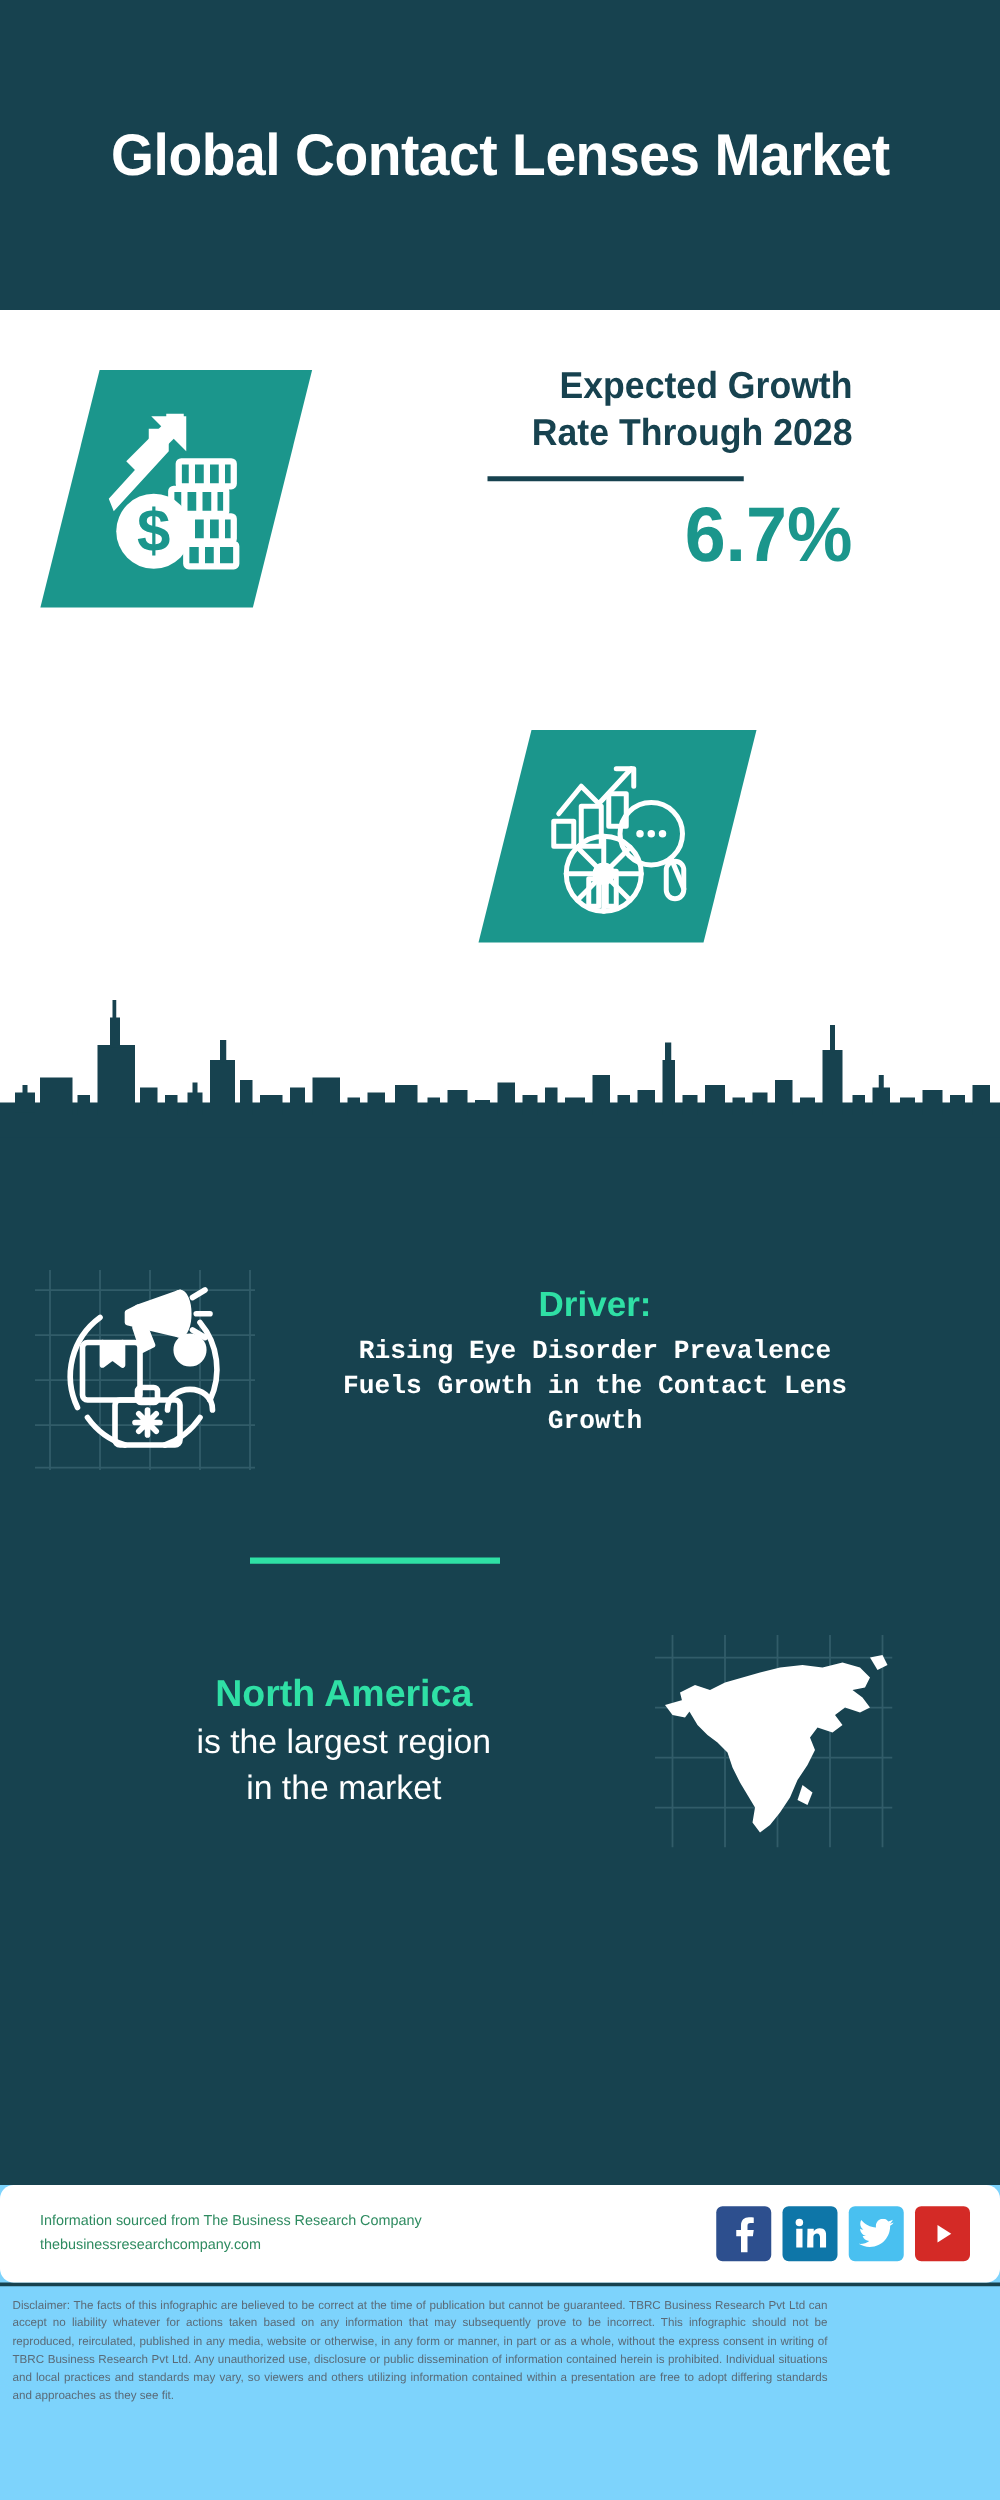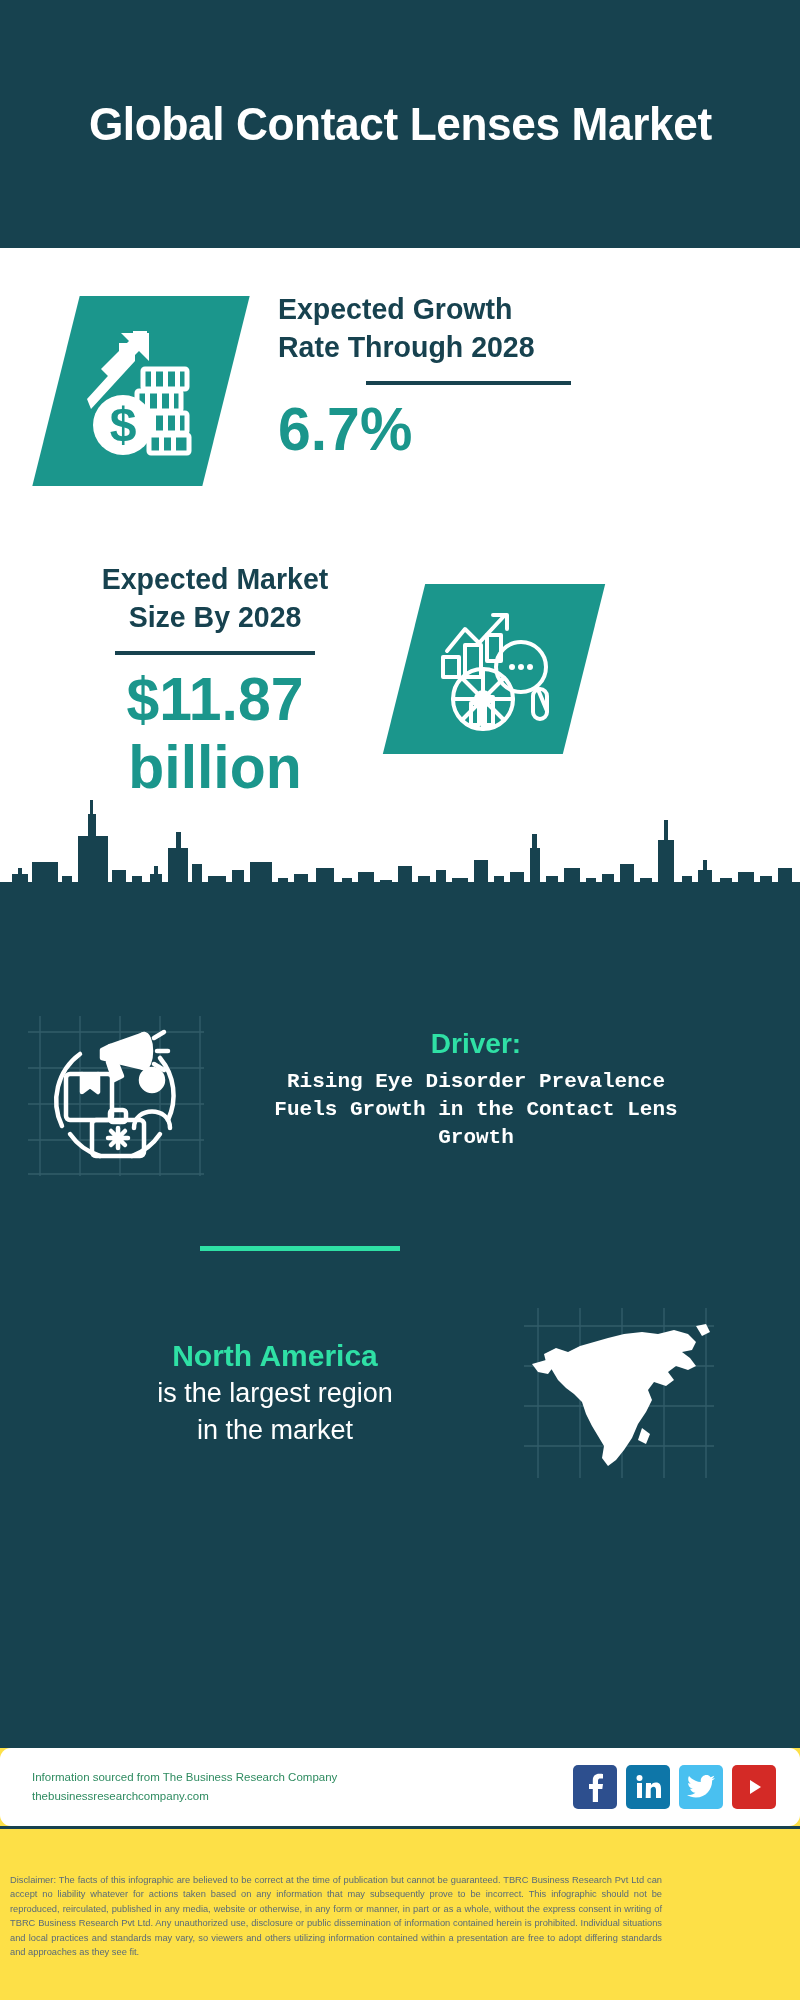--- a/index.html
+++ b/index.html
@@ -3,21 +3,21 @@
 <meta charset="utf-8">
 <style>
   html,body{margin:0;padding:0;}
   body{
     width:800px;height:2000px;
     background:#ffffff;
     font-family:"Liberation Sans", sans-serif;
     overflow:hidden;
     position:relative;
   }
-  .page{width:800px;height:2000px;position:relative;overflow:hidden;background:#fde047;}
+  .page{width:800px;height:2000px;position:relative;overflow:hidden;background:#7dd3fc;}
 
   
   .header{
     height:248px;width:800px;
     background:#17424f;
     display:flex;align-items:center;justify-content:center;
     box-sizing:border-box;padding:0 60px;
   }
   .header-title{
     color:#ffffff;
@@ -40,21 +40,21 @@
   }
   .para-inner{
     transform:skewX(14deg);
     width:100%;height:100%;
     display:flex;align-items:center;justify-content:center;
   }
 
   
   #growth-shape{left:56px;top:48px;width:170px;height:190px;}
   .growth-text{
-    position:absolute;left:268px;top:42px;width:400px;text-align:left;
+    position:absolute;left:292px;top:42px;width:400px;text-align:right;
   }
   .stat-label{
     color:#17424f;font-size:30px;font-weight:bold;line-height:1.25;
     transform:scaleX(0.95);
   }
   .rule-dark{
     width:205px;height:4px;background:#17424f;margin:16px auto 10px auto;
   }
   .stat-value{
     color:#1b968c;font-size:62px;font-weight:bold;line-height:1.1;
@@ -123,21 +123,20 @@
   .soc-fb{background:#2d4f8e;}
   .soc-li{background:#0e76a8;}
   .soc-tw{background:#49c0f0;}
   .soc-yt{background:#d42a26;}
 
   .disclaimer-sep{width:800px;height:3px;background:#17424f;}
   .disclaimer{
     width:672px;box-sizing:border-box;padding:8px 10px 6px 10px;
     color:#5a6b78;font-size:9.3px;line-height:1.55;text-align:justify;
     font-family:"Liberation Sans", sans-serif;
-    margin-top:36px;
   }
 </style>
 </head>
 <body>
 
 <div class="page">
 
   <div class="header">
     <div class="header-title">Global Contact Lenses Market</div>
   </div>
@@ -172,26 +171,20 @@
       </div>
     </div>
 
     <div class="growth-text">
       <div class="stat-label">Expected Growth</div>
       <div class="stat-label">Rate Through 2028</div>
       <div class="rule-dark"></div>
       <div class="stat-value">6.7%</div>
     </div>
 
-    <div class="size-text">
-      <div class="stat-label">Expected Market</div>
-      <div class="stat-label">Size By 2028</div>
-      <div class="rule-dark2"></div>
-      <div class="stat-value">$11.87 billion</div>
-    </div>
 
     <div class="para" id="size-shape">
       <div class="para-inner">
         <svg width="122" height="125" viewBox="0 0 122 125">
           <g fill="none" stroke="#ffffff" stroke-width="4" stroke-linecap="round" stroke-linejoin="round">
             <polyline points="14,44 32,22 46,36 72,8"></polyline>
             <polyline points="60,8 74,8 74,22"></polyline>
             <rect x="10" y="50" width="16" height="20"></rect>
             <rect x="32" y="38" width="16" height="32"></rect>
             <rect x="54" y="28" width="14" height="26"></rect>

